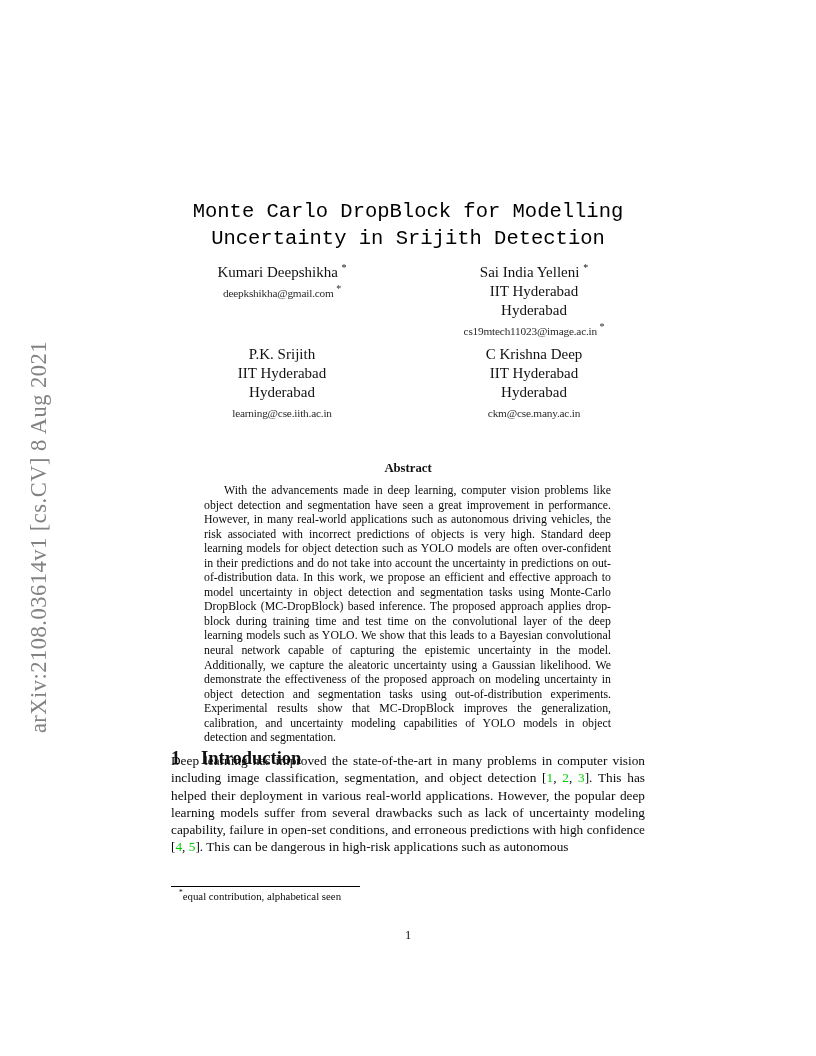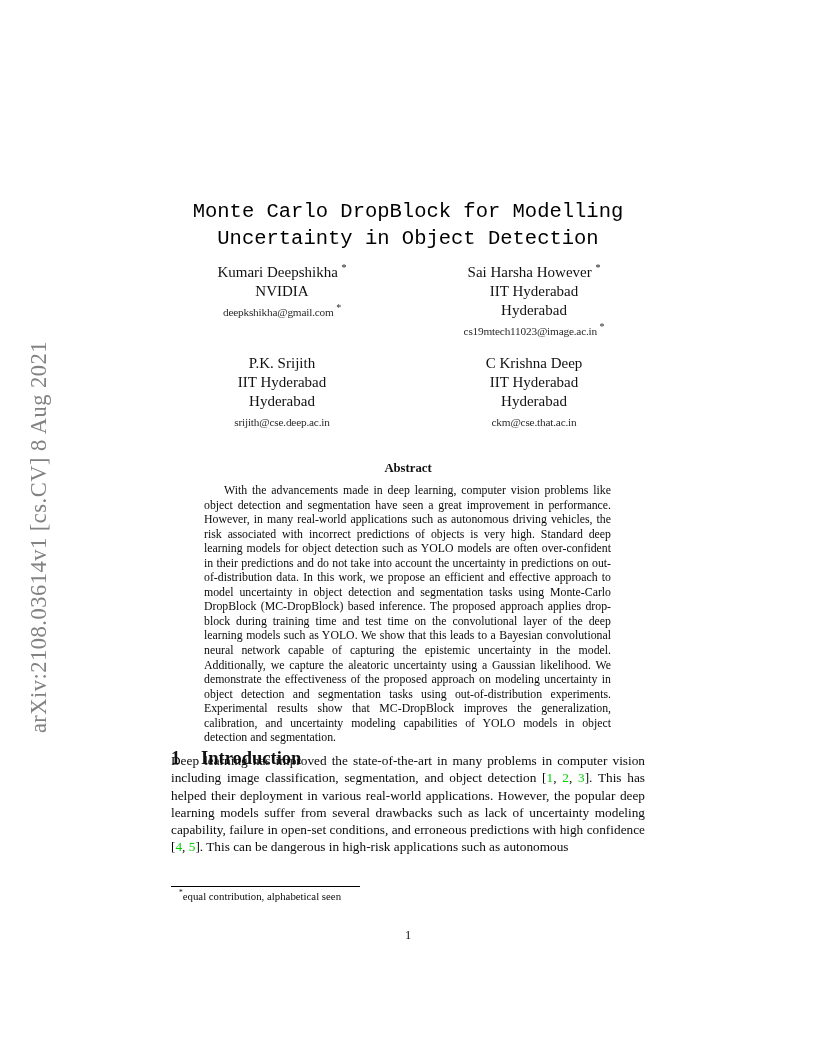--- a/index.html
+++ b/index.html
@@ -36,21 +36,21 @@
   }
 
   
   .authors-row {
     position: absolute;
     left: 168px; width: 480px;
     display: flex;
     gap: 24px;
   }
   .authors-row.row1 { top: 263px; }
-  .authors-row.row2 { top: 354px; }
+  .authors-row.row2 { top: 345px; }
   .author {
     flex: 1;
     text-align: center;
     font-size: 15px;
     line-height: 19px;
   }
   .author .a-name sup, .author .a-email sup {
     font-size: 10px; vertical-align: super; line-height: 0;
   }
   .author .a-email {
@@ -124,49 +124,48 @@
 </style>
 </head>
 <body>
 
 <div class="page">
 
   <div class="arxiv-label">arXiv:2108.03614v1  [cs.CV]  8 Aug 2021</div>
 
   <div class="paper-title">
     <div>Monte Carlo DropBlock for Modelling</div>
-    <div>Uncertainty in Object Detection</div>
+    <div>Uncertainty in Srijith Detection</div>
   </div>
 
   <div class="authors-row row1">
     <div class="author">
       <div class="a-name"><span>Kumari Deepshikha</span> <sup>*</sup></div>
-      <div class="a-affil">NVIDIA</div>
       <div class="a-email"><span>deepkshikha@gmail.com</span> <sup>*</sup></div>
     </div>
     <div class="author">
-      <div class="a-name"><span>Sai Harsha However</span> <sup>*</sup></div>
+      <div class="a-name"><span>Sai India Yelleni</span> <sup>*</sup></div>
       <div class="a-affil">IIT Hyderabad</div>
       <div class="a-affil">Hyderabad</div>
       <div class="a-email"><span>cs19mtech11023@image.ac.in</span> <sup>*</sup></div>
     </div>
   </div>
 
   <div class="authors-row row2">
     <div class="author">
       <div class="a-name"><span>P.K. Srijith</span></div>
       <div class="a-affil">IIT Hyderabad</div>
       <div class="a-affil">Hyderabad</div>
-      <div class="a-email"><span>srijith@cse.deep.ac.in</span></div>
+      <div class="a-email"><span>learning@cse.iith.ac.in</span></div>
     </div>
     <div class="author">
       <div class="a-name"><span>C Krishna Deep</span></div>
       <div class="a-affil">IIT Hyderabad</div>
       <div class="a-affil">Hyderabad</div>
-      <div class="a-email"><span>ckm@cse.that.ac.in</span></div>
+      <div class="a-email"><span>ckm@cse.many.ac.in</span></div>
     </div>
   </div>
 
   <div class="abstract-heading">Abstract</div>
   <p class="abstract-body">With the advancements made in deep learning, computer vision problems like object detection and segmentation have seen a great improvement in performance. However, in many real-world applications such as autonomous driving vehicles, the risk associated with incorrect predictions of objects is very high. Standard deep learning models for object detection such as YOLO models are often over-confident in their predictions and do not take into account the uncertainty in predictions on out-of-distribution data. In this work, we propose an efficient and effective approach to model uncertainty in object detection and segmentation tasks using Monte-Carlo DropBlock (MC-DropBlock) based inference. The proposed approach applies drop-block during training time and test time on the convolutional layer of the deep learning models such as YOLO. We show that this leads to a Bayesian convolutional neural network capable of capturing the epistemic uncertainty in the model. Additionally, we capture the aleatoric uncertainty using a Gaussian likelihood. We demonstrate the effectiveness of the proposed approach on modeling uncertainty in object detection and segmentation tasks using out-of-distribution experiments. Experimental results show that MC-DropBlock improves the generalization, calibration, and uncertainty modeling capabilities of YOLO models in object detection and segmentation.</p>
 
   <div class="section-heading">
     <span class="sec-num">1</span>
     <span>Introduction</span>
   </div>

